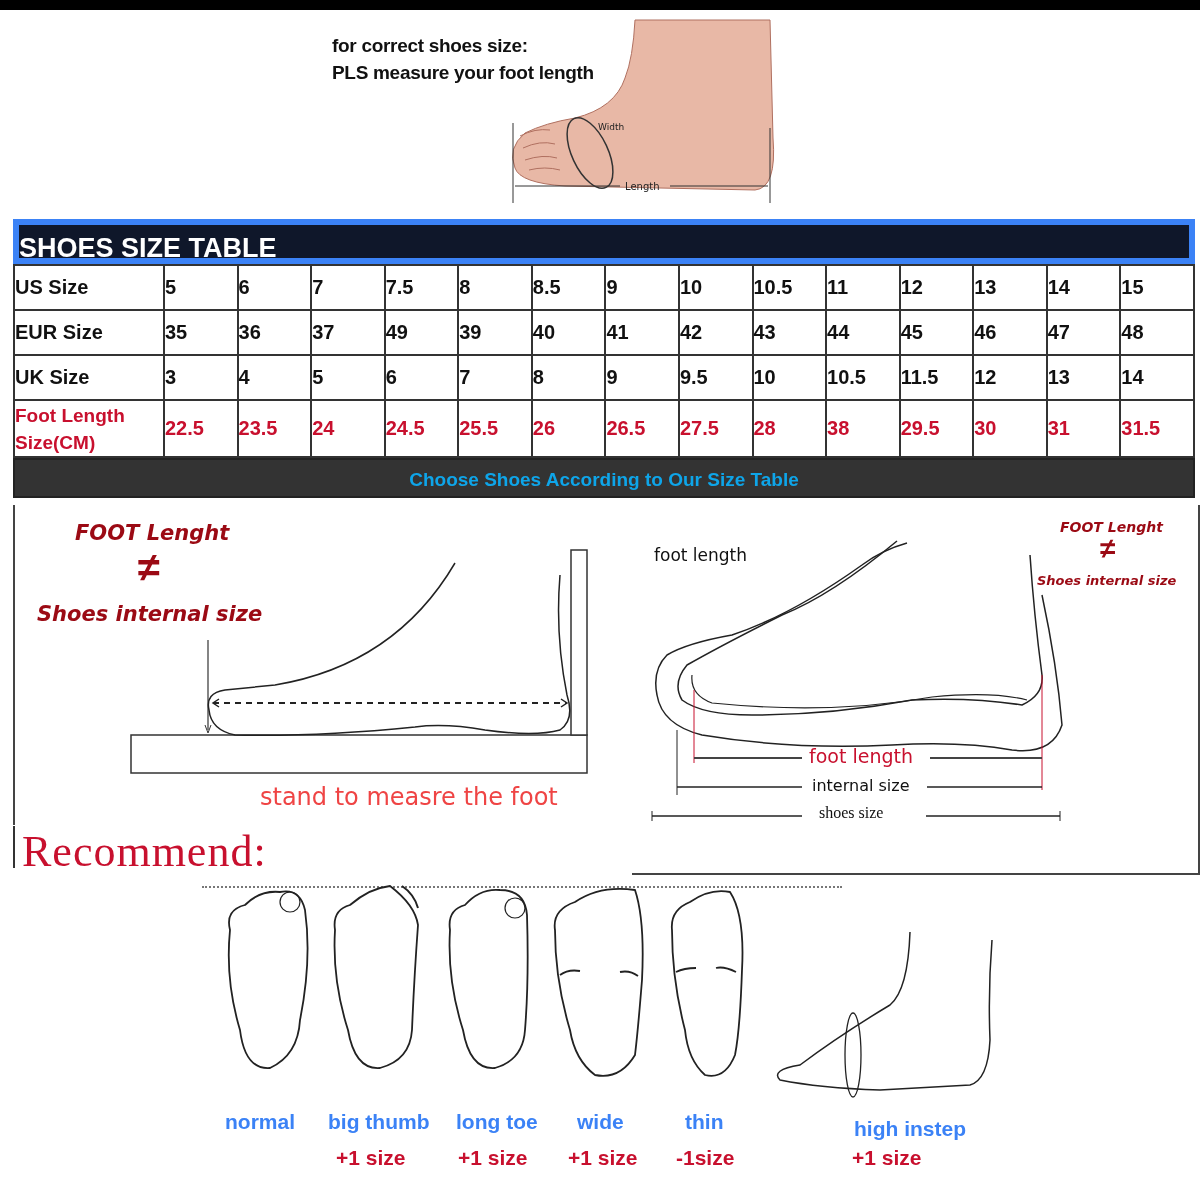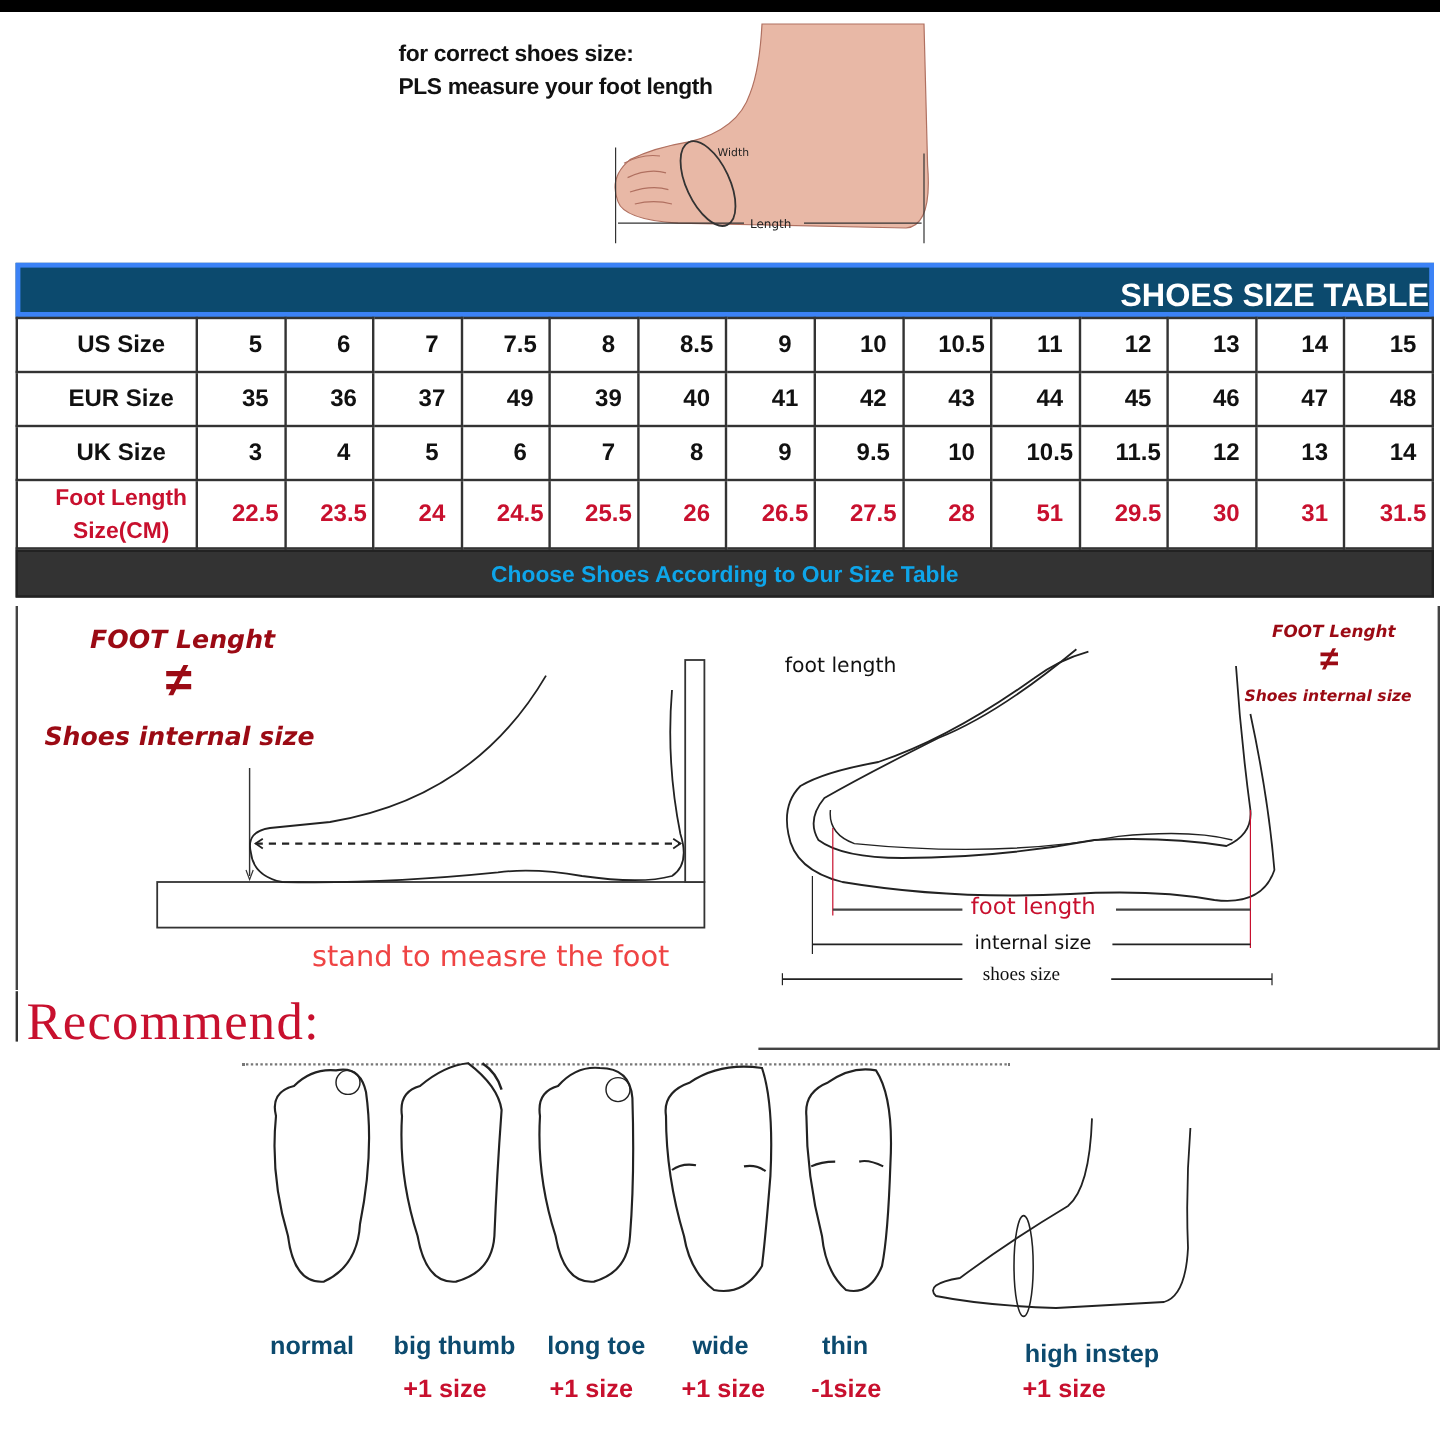--- a/index.html
+++ b/index.html
@@ -6,41 +6,41 @@
     html, body { width: 1200px; height: 1200px; background: #fff; overflow: hidden; }
     body { position: relative; font-family: "Liberation Sans", sans-serif; color: #111; }
 
     .topbar { position: absolute; left: 0; top: 0; width: 1200px; height: 10px; background: #000; }
 
     .intro { position: absolute; left: 332px; top: 32px; font-size: 19px; font-weight: bold; line-height: 27px; color: #111; letter-spacing: -0.3px; }
 
     .foot-photo { position: absolute; left: 505px; top: 18px; width: 280px; height: 185px; }
 
     .size-table-wrap { position: absolute; left: 13px; top: 219px; width: 1182px; }
-    .table-title { height: 45px; background: #0c4a6e; color: #fff; font-weight: bold; font-size: 27px; text-align: right; line-height: 46px; border: 4px solid #3b82f6; }
+    .table-title { height: 45px; background: #0f172a; color: #fff; font-weight: bold; font-size: 27px; text-align: left; line-height: 46px; border: 6px solid #3b82f6; }
     table.sizes { width: 1182px; border-collapse: collapse; table-layout: fixed; }
-    table.sizes td { border: 2px solid #333; text-align: center; font-weight: bold; font-size: 20px; height: 45px; color: #111; padding-left: 24px; }
+    table.sizes td { border: 2px solid #333; font-weight: bold; font-size: 20px; height: 45px; color: #111; }
     table.sizes td.rowlabel { width: 150px; }
     table.sizes tr.cm td { color: #c8102e; height: 57px; }
     table.sizes tr.cm td.rowlabel { font-size: 19px; line-height: 27px; }
     .choose-bar { height: 40px; background: #333; color: #0ea5e9; font-weight: bold; font-size: 19px; text-align: center; line-height: 40px; border: 2px solid #222; }
 
     .diag-left { position: absolute; left: 13px; top: 505px; width: 610px; height: 320px; border-left: 2px solid #444; }
     .diag-right { position: absolute; left: 632px; top: 505px; width: 568px; height: 370px; border-right: 2px solid #444; border-bottom: 2px solid #444; }
 
     .red-label { color: #9b0a14; font-family: "DejaVu Sans", sans-serif; font-weight: bold; font-style: italic; }
     .neq { color: #9b0a14; font-weight: bold; }
 
     .recommend { position: absolute; left: 22px; top: 826px; font-family: "Liberation Serif", serif; font-size: 44px; color: #c8102e; letter-spacing: 1px; }
     .rec-line { position: absolute; left: 13px; top: 826px; width: 2px; height: 42px; background: #333; }
 
     .dotted { position: absolute; left: 202px; top: 886px; width: 640px; border-top: 2px dotted #777; }
 
     .foot-types { position: absolute; left: 200px; top: 880px; width: 800px; height: 320px; }
-    .ftype-label { position: absolute; font-weight: bold; font-size: 21px; color: #0c4a6e; text-align: center; white-space: nowrap; }
+    .ftype-label { position: absolute; font-weight: bold; font-size: 21px; color: #3b82f6; text-align: center; white-space: nowrap; }
     .ftype-adj { position: absolute; font-weight: bold; font-size: 21px; color: #c8102e; text-align: center; white-space: nowrap; }
   </style>
 </head>
 <body>
 
 <div class="topbar"></div>
 
 <div class="intro">
   <div>for correct shoes size:</div>
   <div>PLS measure your foot length</div>
@@ -120,21 +120,21 @@
       </td>
       <td>22.5</td>
       <td>23.5</td>
       <td>24</td>
       <td>24.5</td>
       <td>25.5</td>
       <td>26</td>
       <td>26.5</td>
       <td>27.5</td>
       <td>28</td>
-      <td>51</td>
+      <td>38</td>
       <td>29.5</td>
       <td>30</td>
       <td>31</td>
       <td>31.5</td>
     </tr>
   </tbody>
     </table>
   <div class="choose-bar">Choose Shoes According to Our Size Table</div>
 </div>
 

